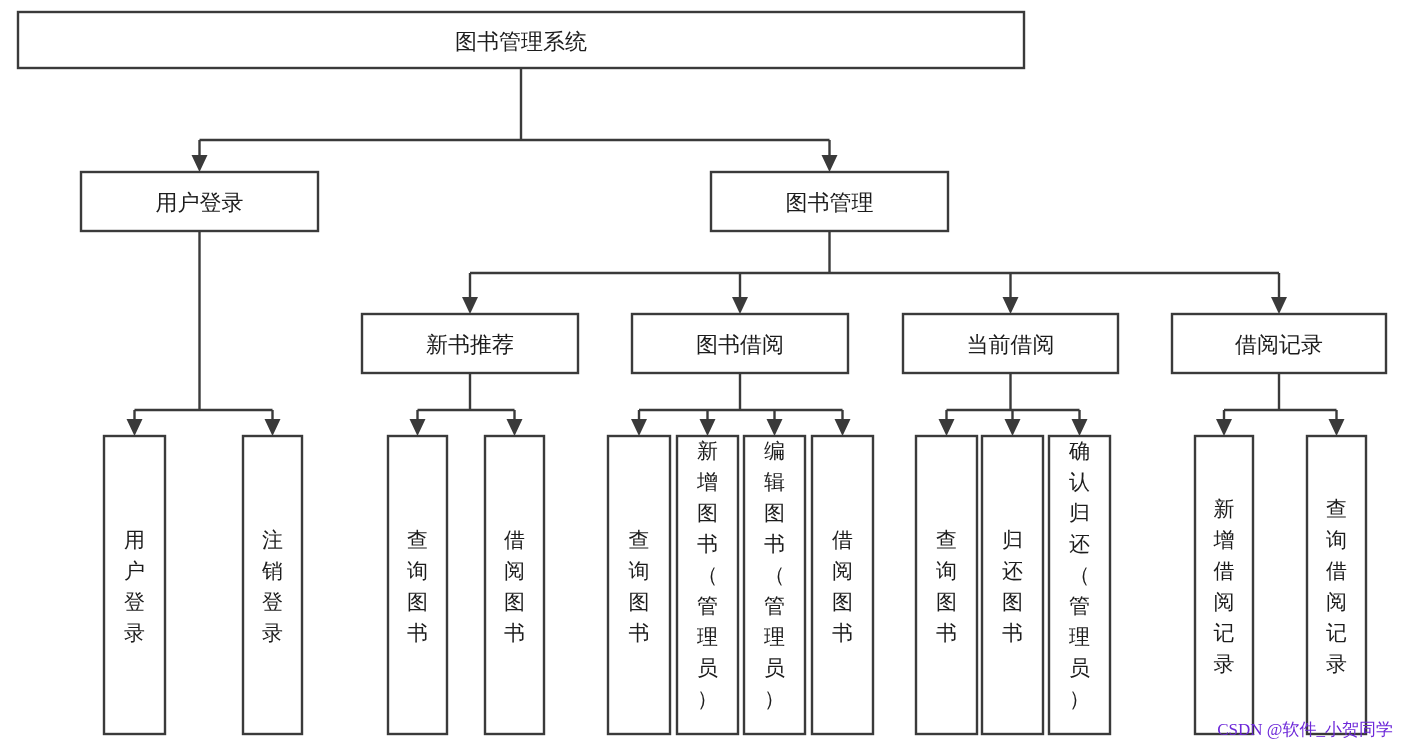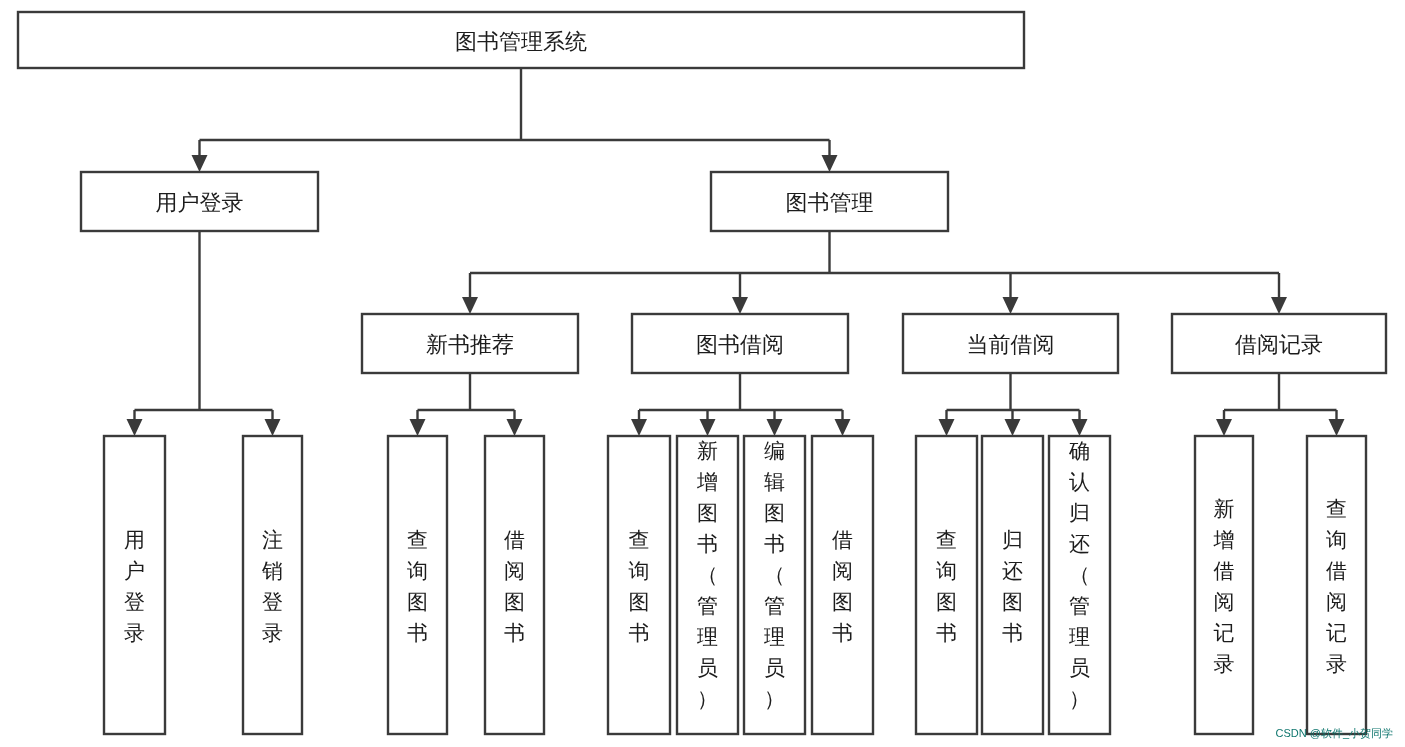--- a/index.html
+++ b/index.html
@@ -51,23 +51,23 @@
   .node-label-vertical {
     font-family: "Liberation Sans", "DejaVu Sans", sans-serif;
     fill: #1c1c1c;
     font-size: 21px;
     text-anchor: middle;
   }
   .watermark-text {
     position: absolute;
     right: 12px;
     bottom: 6px;
-    font-family: Liberation Sans, sans-serif;
-    font-size: 11px;
-    color: #0f766e;
+    font-family: Liberation Serif, serif;
+    font-size: 17px;
+    color: #6d28d9;
     white-space: nowrap;
     user-select: none;
     pointer-events: none;
   }
 </style>
 </head>
 <body>
 
 <div id="diagram-root">
 

